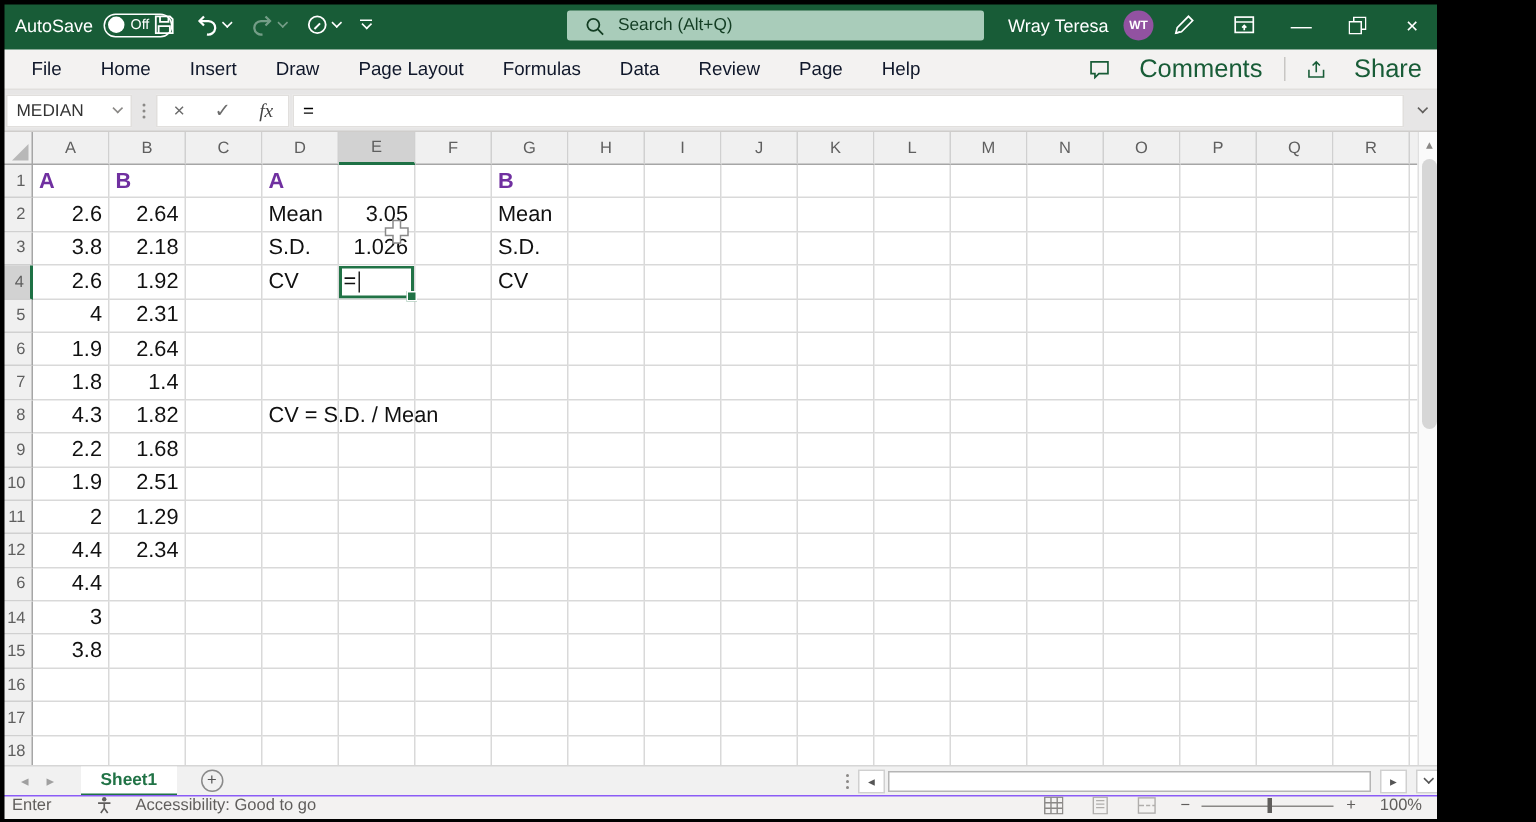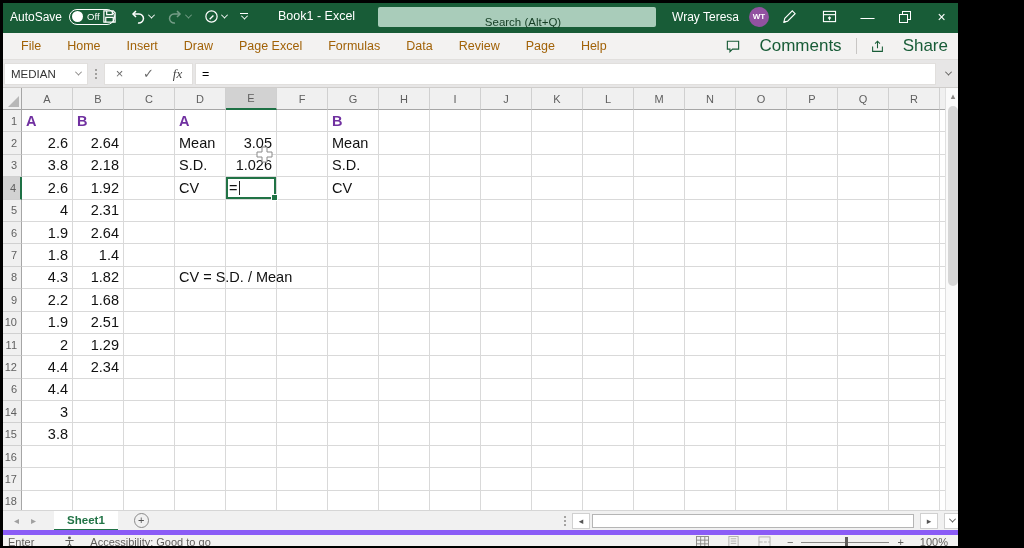--- a/index.html
+++ b/index.html
@@ -14,31 +14,31 @@
   .as-pill { width:46px; height:16px; border:1px solid #fff; border-radius:9px; display:flex; align-items:center; gap:4px; padding-left:2px; }
   .as-dot { width:11px; height:11px; border-radius:50%; background:#fff; }
   .as-state { font-size:9.5px; }
   .qat { position:absolute; left:102px; top:0; height:33px; display:flex; align-items:center; gap:13px; }
   .qbtn { display:flex; align-items:center; gap:3px; }
   .dim { opacity:.4; }
   .chev { display:inline-block; width:5px; height:5px; border-right:1.4px solid currentColor; border-bottom:1.4px solid currentColor; transform:rotate(45deg) translate(-1px,-1px); }
   .qat-custom { display:flex; flex-direction:column; align-items:center; gap:1px; }
   .qat-custom .bar { width:8px; height:1.5px; background:#fff; }
   .window-title { position:absolute; left:278px; top:0; height:33px; line-height:33px; font-size:12.5px; }
-  .searchbox { position:absolute; left:378px; top:7px; width:278px; height:20px; background:#a9ccba; border-radius:2px; display:flex; align-items:center; gap:9px; padding-left:12px; color:#133d23; font-size:11.5px;flex-direction:column; }
+  .searchbox { position:absolute; left:378px; top:7px; width:278px; height:20px; background:#a9ccba; border-radius:2px; display:flex; align-items:center; gap:9px; padding-left:12px; color:#133d23; font-size:11.5px; }
   .tb-right { position:absolute; right:0; top:0; height:33px; display:flex; align-items:center; }
   .username { font-size:12px; margin-right:10px; }
   .avatar { width:20px; height:20px; border-radius:50%; background:#9252a1; color:#fff; font-size:8px; font-weight:bold; display:flex; align-items:center; justify-content:center; }
   .tbicon { width:40px; height:33px; display:flex; align-items:center; justify-content:center; }
   .wc { width:37px; height:33px; display:flex; align-items:center; justify-content:center; font-size:14px; }
 
   
   .ribbonrow { height:27px; background:#f3f2f1; display:flex; align-items:center; border-bottom:1px solid #e1dfdd; flex:0 0 auto; }
   .rtabs { display:flex; padding-left:8px; }
-  .rtab { padding:0 13px; font-size:12.5px; color:#a16207; line-height:26px; }
+  .rtab { padding:0 13px; font-size:12.5px; color:#0f172a; line-height:26px; }
   .ribbon-right { margin-left:auto; display:flex; align-items:center; padding-right:12px; gap:14px; }
   .rbtn { display:flex; align-items:center; gap:19px; font-size:17px; color:#185c37; }
   .rdivider { width:1px; height:16px; background:#c8c6c4; }
 
   
   .formulabar { height:28px; background:#e7e6e6; display:flex; align-items:center; border-bottom:1px solid #cfcdcb; flex:0 0 auto; }
   .namebox { margin-left:4px; width:84px; height:22px; background:#fff; border:1px solid #e1dfdd; display:flex; align-items:center; justify-content:space-between; padding:0 6px; font-size:11.5px; color:#333; }
   .nb-dots { width:16px; display:flex; flex-direction:column; align-items:center; gap:2px; }
   .nb-dots i { width:2px; height:2px; border-radius:50%; background:#8a8886; }
   .fb-buttons { display:flex; height:22px; background:#fff; border:1px solid #e1dfdd; align-items:center; }
@@ -80,21 +80,21 @@
   .addsheet { margin-left:16px; width:15px; height:15px; border:1px solid #8a8a8a; border-radius:50%; display:flex; align-items:center; justify-content:center; color:#555; font-size:11px; line-height:1; }
   .hscroll { margin-left:auto; display:flex; align-items:center; height:20px; }
   .hs-dots { display:flex; flex-direction:column; gap:2px; margin-right:6px; }
   .hs-dots i { width:2px; height:2px; border-radius:50%; background:#8a8886; }
   .hs-arrow { width:18px; height:16px; background:#fff; border:1px solid #d0d0d0; display:flex; align-items:center; justify-content:center; color:#555; font-size:9px; }
   .hs-track { width:330px; height:16px; background:#f1f1f1; display:flex; align-items:center; }
   .hs-thumb { width:322px; height:14px; background:#fff; border:1px solid #b5b5b5; margin-left:2px; }
   .vs-down { width:16px; height:16px; margin-left:6px; background:#fff; border:1px solid #d0d0d0; display:flex; align-items:center; justify-content:center; color:#555; }
 
   
-  .statusbar { height:18px; background:#f3f2f1; border-top:5px solid #8b5cf6; display:flex; align-items:flex-end; font-size:11px; color:#605e5c; flex:1 1 auto; }
+  .statusbar { height:18px; background:#f3f2f1; border-top:1px solid #8b5cf6; display:flex; align-items:flex-start; font-size:11px; color:#605e5c; flex:1 1 auto; }
   .sb-mode { margin-left:8px; }
   .sb-acc { margin-left:30px; display:flex; align-items:center; gap:15px; }
   .sb-right { margin-left:auto; display:flex; align-items:center; gap:16px; padding-right:12px; }
   .viewicons { display:flex; gap:18px; }
   .zoomctl { display:flex; align-items:center; gap:8px; }
   .zslider { position:relative; width:88px; height:11px; }
   .zslider .line { position:absolute; top:5px; left:0; right:0; height:1px; background:#8a8886; }
   .zslider .thumb { position:absolute; top:0.5px; left:50%; width:3px; height:10px; background:#605e5c; }
 </style>
 </head>
@@ -136,21 +136,20 @@
             <circle cx="8" cy="8" r="6" fill="none" stroke="#fff" stroke-width="1.3"></circle>
             <path d="M5.5 10.5l4-4 1 1-4 4z" fill="#fff"></path>
           </svg>
         <span class="chev"></span>
       </span>
       <span class="qat-custom">
         <span class="bar"></span>
         <span class="chev"></span>
       </span>
     </div>
-    <div class="window-title">Book1 - Excel</div>
     <div class="searchbox">
       <svg width="13" height="13" viewBox="0 0 14 14">
           <circle cx="6" cy="6" r="4.3" fill="none" stroke="#133d23" stroke-width="1.3"></circle>
           <path d="M9.3 9.3L13 13" stroke="#133d23" stroke-width="1.3"></path>
         </svg>
       <span>Search (Alt+Q)</span>
     </div>
     <div class="tb-right">
       <span class="username">Wray Teresa</span>
       <span class="avatar">WT</span>
@@ -177,21 +176,21 @@
       <span class="wc">×</span>
     </div>
   </div>
 
   <div class="ribbonrow">
     <div class="rtabs">
       <span class="rtab">File</span>
       <span class="rtab">Home</span>
       <span class="rtab">Insert</span>
       <span class="rtab">Draw</span>
-      <span class="rtab">Page Excel</span>
+      <span class="rtab">Page Layout</span>
       <span class="rtab">Formulas</span>
       <span class="rtab">Data</span>
       <span class="rtab">Review</span>
       <span class="rtab">Page</span>
       <span class="rtab">Help</span>
     </div>
     <div class="ribbon-right">
       <span class="rbtn">
         <svg width="14" height="13" viewBox="0 0 16 15">
             <path d="M1.5 1.5h13v9h-7l-3 3v-3h-3z" fill="none" stroke="#185c37" stroke-width="1.3"></path>

